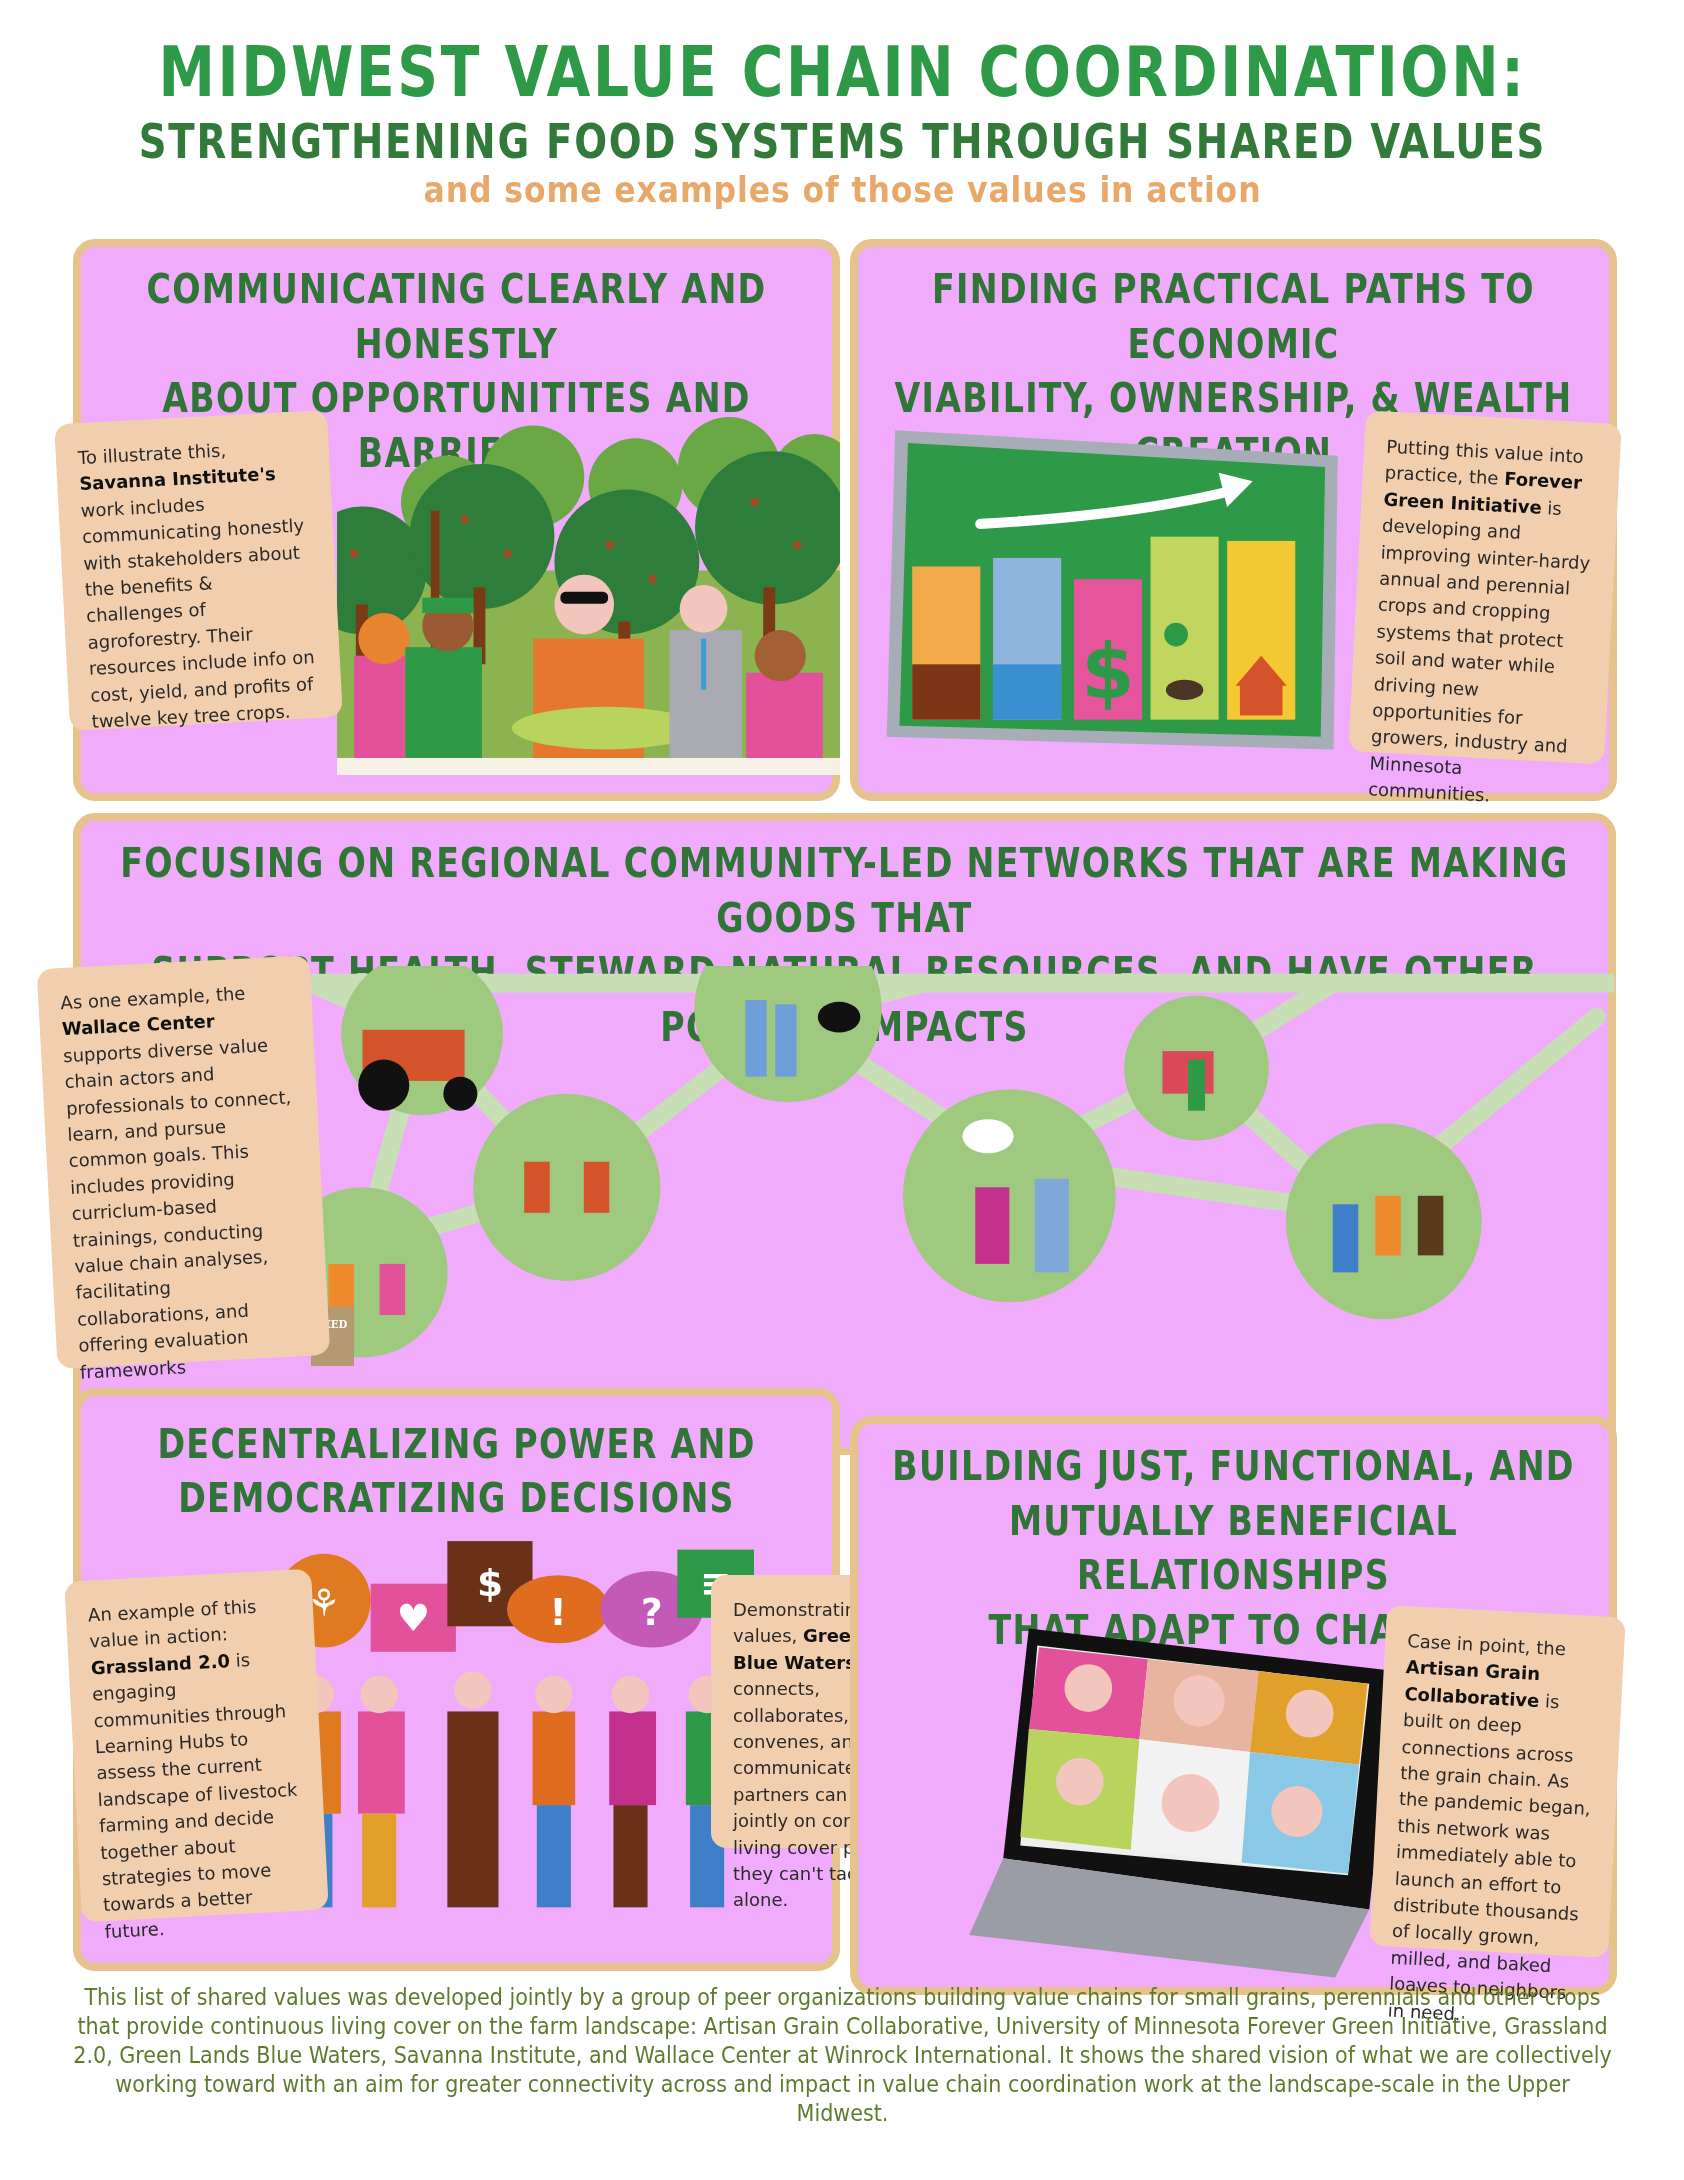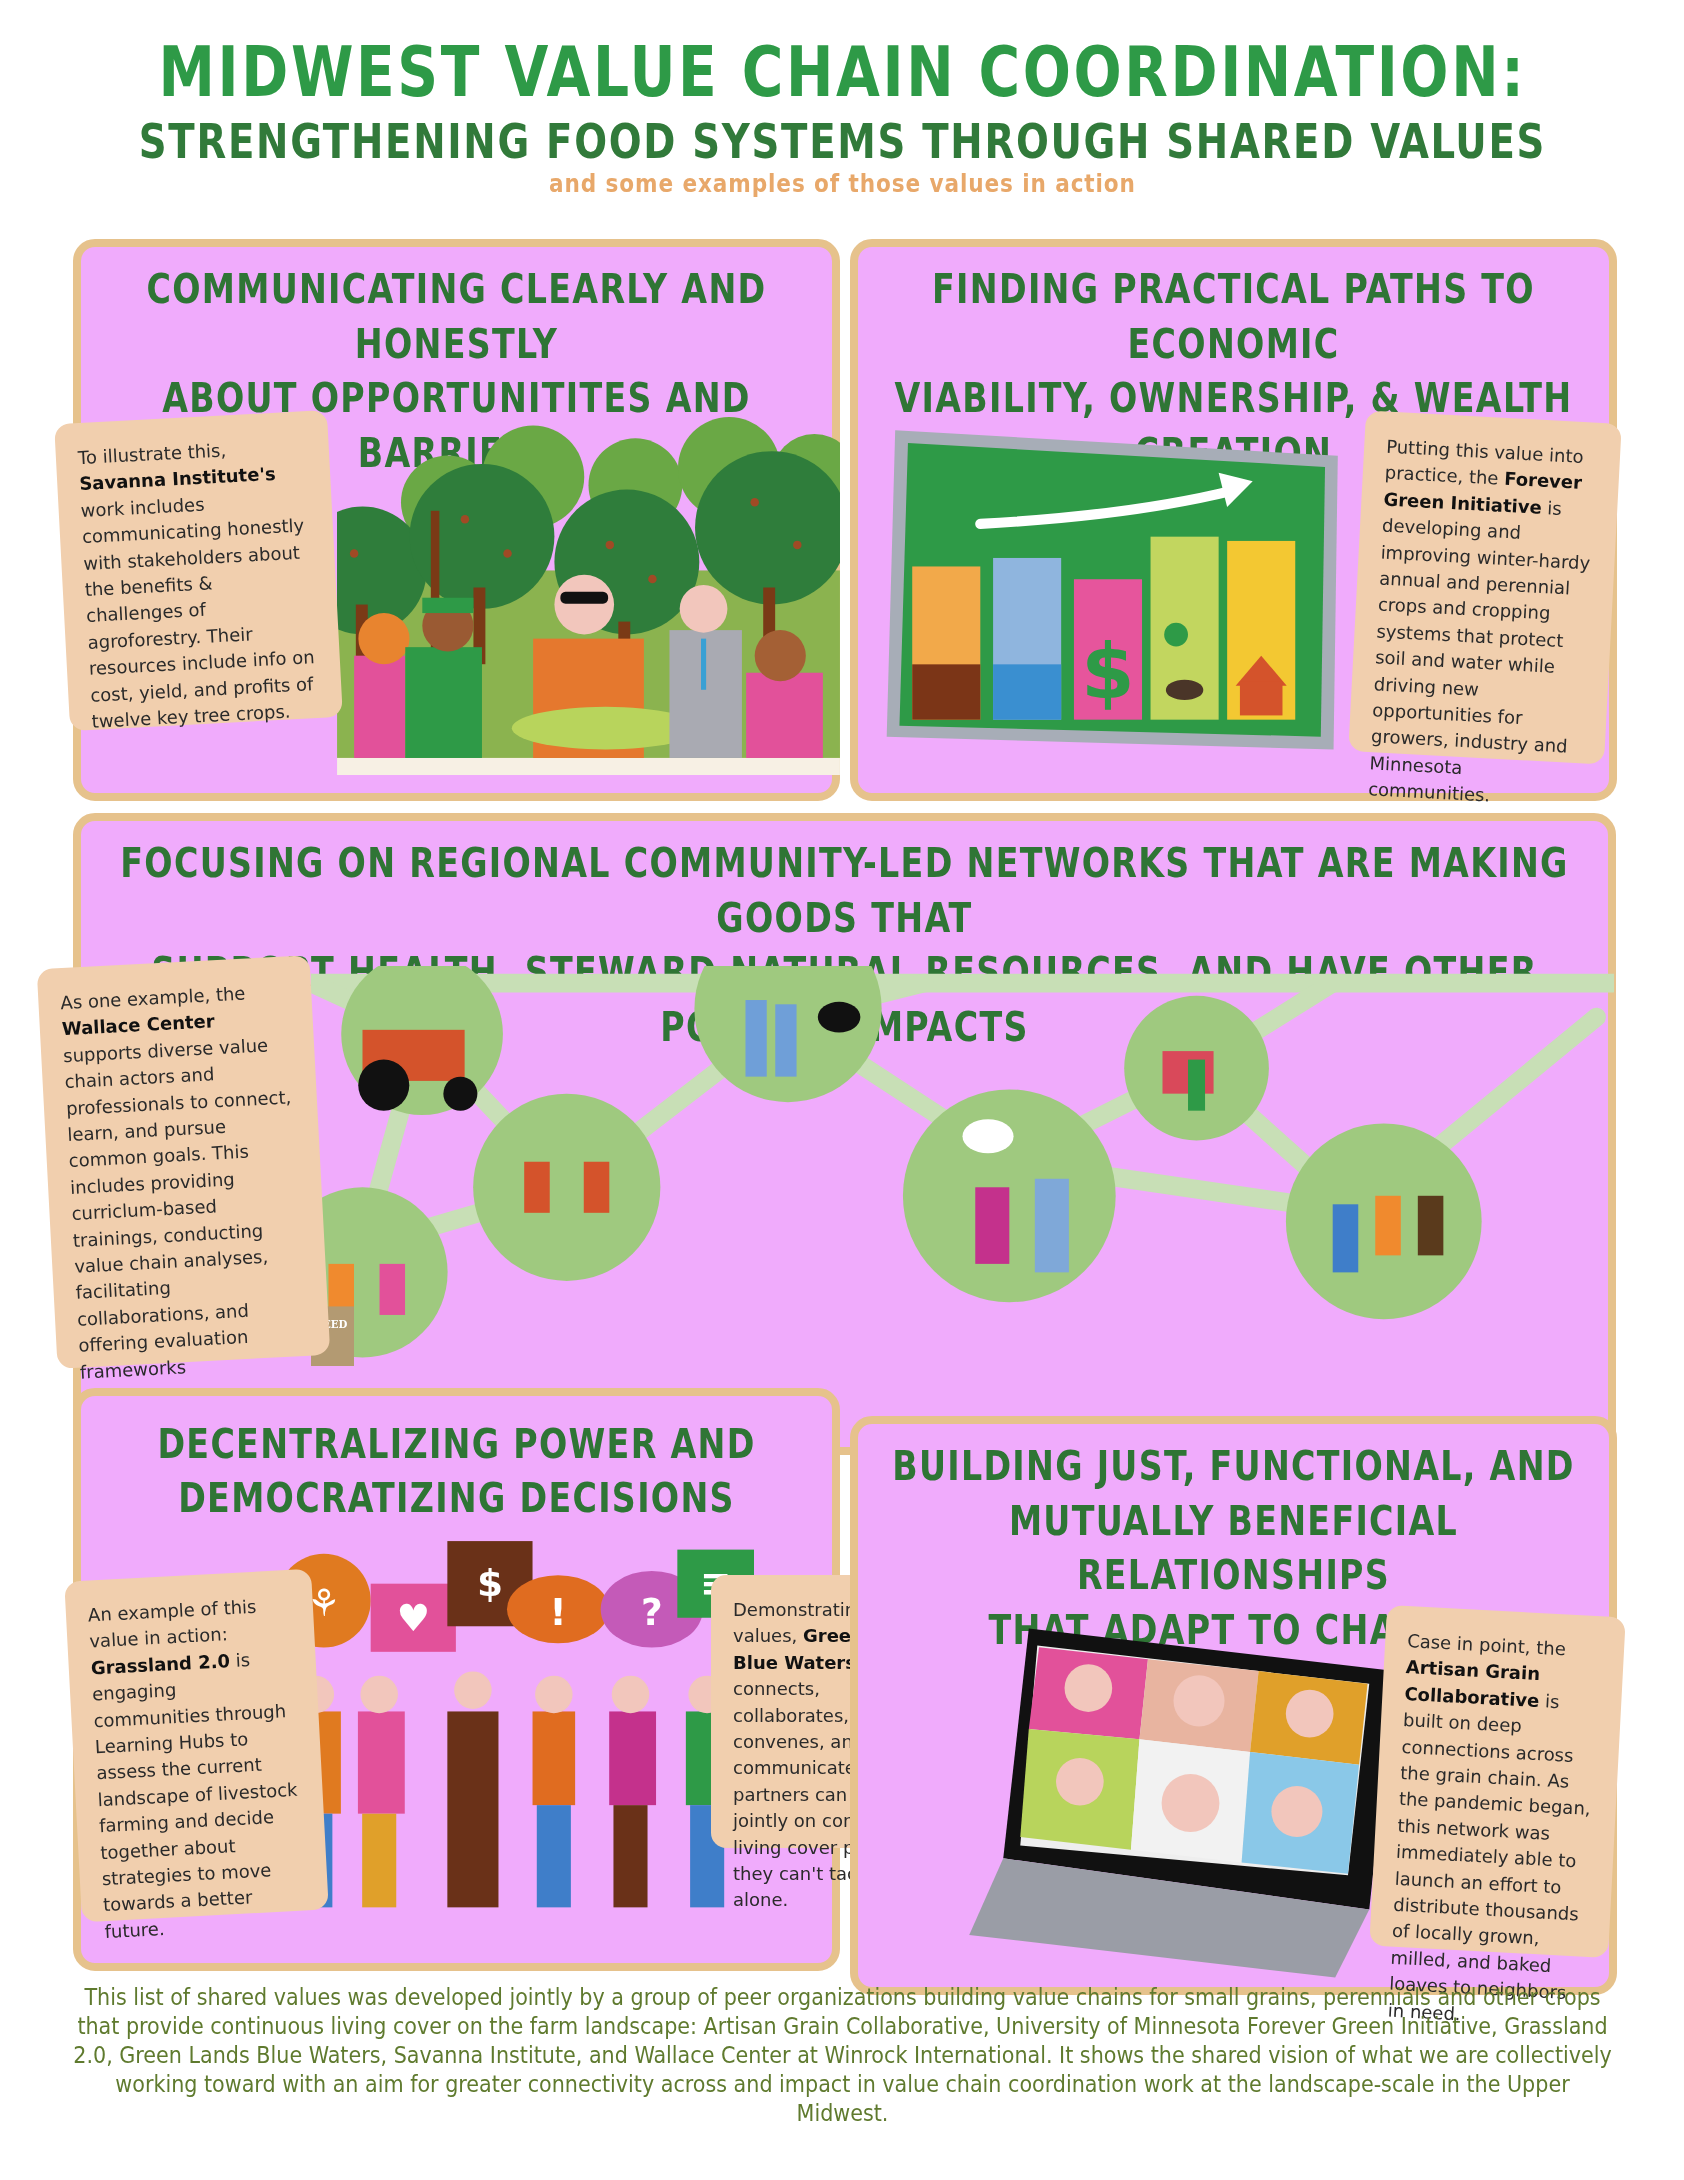--- a/index.html
+++ b/index.html
@@ -1,21 +1,21 @@
 <!DOCTYPE html>
 <html style="font-size:13.6px"><head>
 <meta charset="utf-8">
 <style>
   html, body { margin:0; padding:0; }
   body { width:1685px; height:2181px; background:#ffffff; position:relative; overflow:hidden;
          font-family:"Liberation Sans", sans-serif; }
   .title { position:absolute; left:0; width:1685px; text-align:center; font-family:"DejaVu Sans Condensed","DejaVu Sans", sans-serif; font-weight:bold; }
   #t1 { top:36px; font-size:63px; color:#2e9a47; letter-spacing:2.6px; transform:scaleY(1.1); }
   #t2 { top:116px; font-size:43px; color:#317a3a; letter-spacing:1.7px; transform:scaleY(1.1); }
-  #t3 { top:170px; font-size:24px; color:#e8a86a; letter-spacing:0.9px; }
+  #t3 { top:170px; font-size:35px; color:#e8a86a; letter-spacing:0.9px; }
   .panel { position:absolute; background:#f0abfc; border:8.5px solid #e6c28c; border-radius:22px; box-sizing:border-box; }
   .ptitle { position:absolute; left:0; right:0; text-align:center; color:#2f7535;
             font-family:"DejaVu Sans Condensed","DejaVu Sans", sans-serif; font-weight:bold;
             font-size:37px; line-height:49px; letter-spacing:1.3px; transform:scaleY(1.12); }
   .note { position:absolute; background:#f1cfae; border-radius:15.3px; color:#2a2a2a;
           font-family:"DejaVu Sans", sans-serif; font-size:18px; line-height:26.4px; padding:22px 22px; box-sizing:border-box; }
   .note b { color:#111; }
   .illus { position:absolute; }
   .footer { position:absolute; left:68px; width:1549px; top:1983px; text-align:center; color:#5f7a2e;
             font-family:"DejaVu Sans Condensed","DejaVu Sans", sans-serif; font-size:23px; line-height:29px; }

